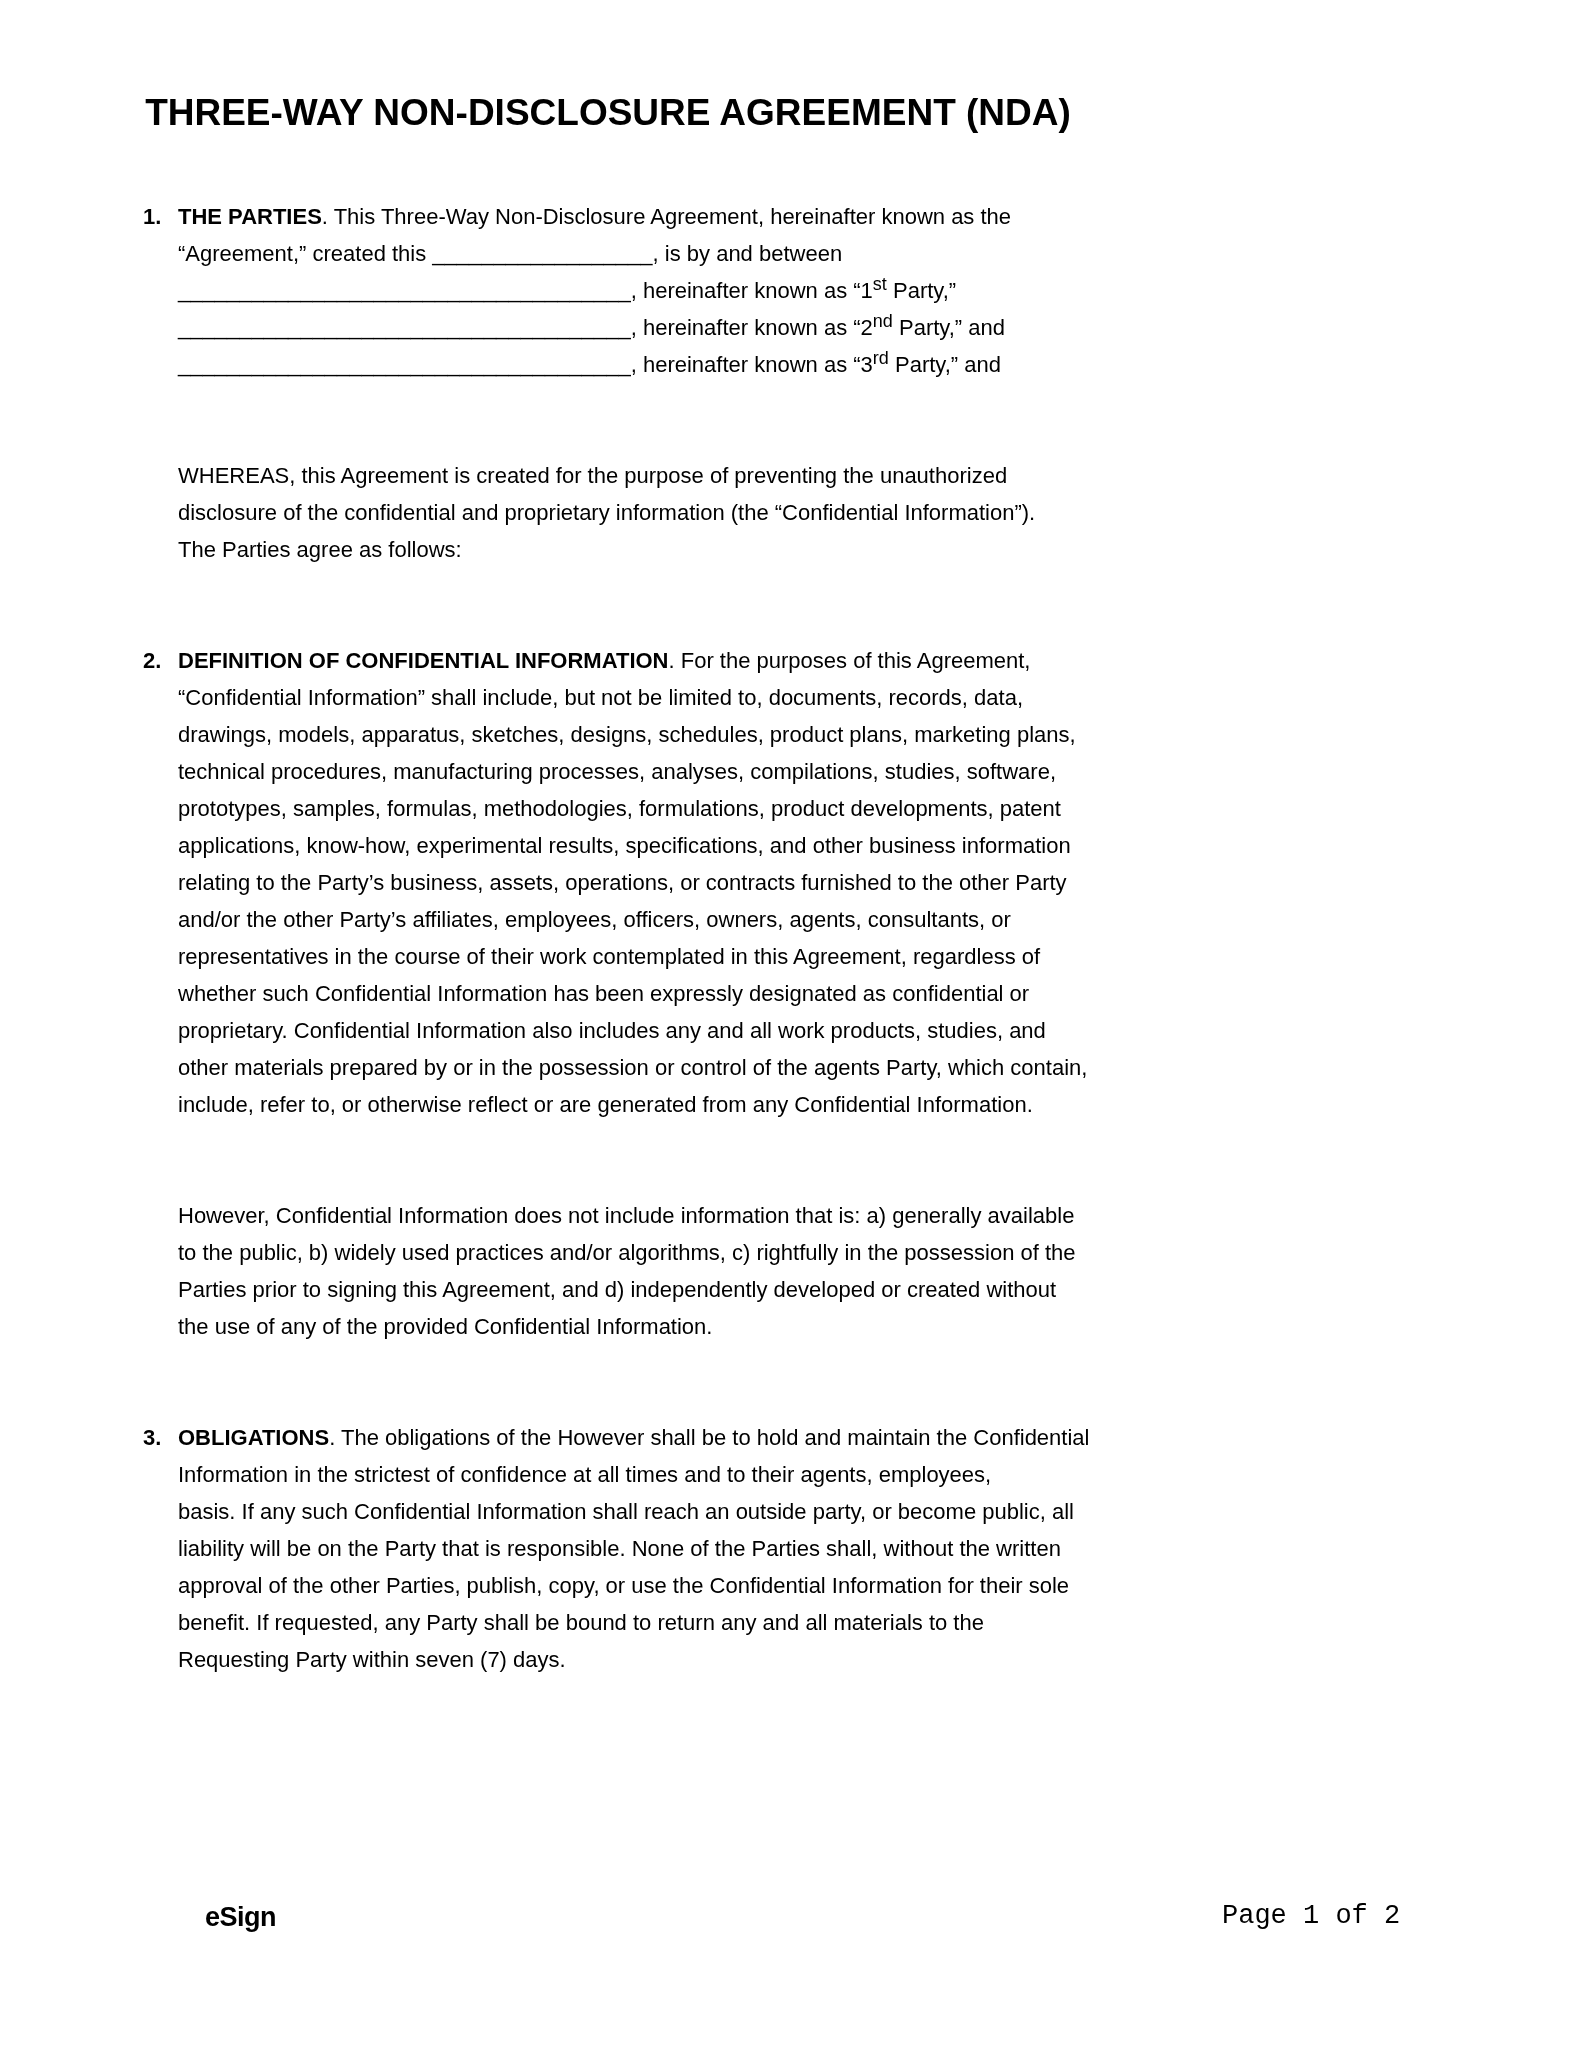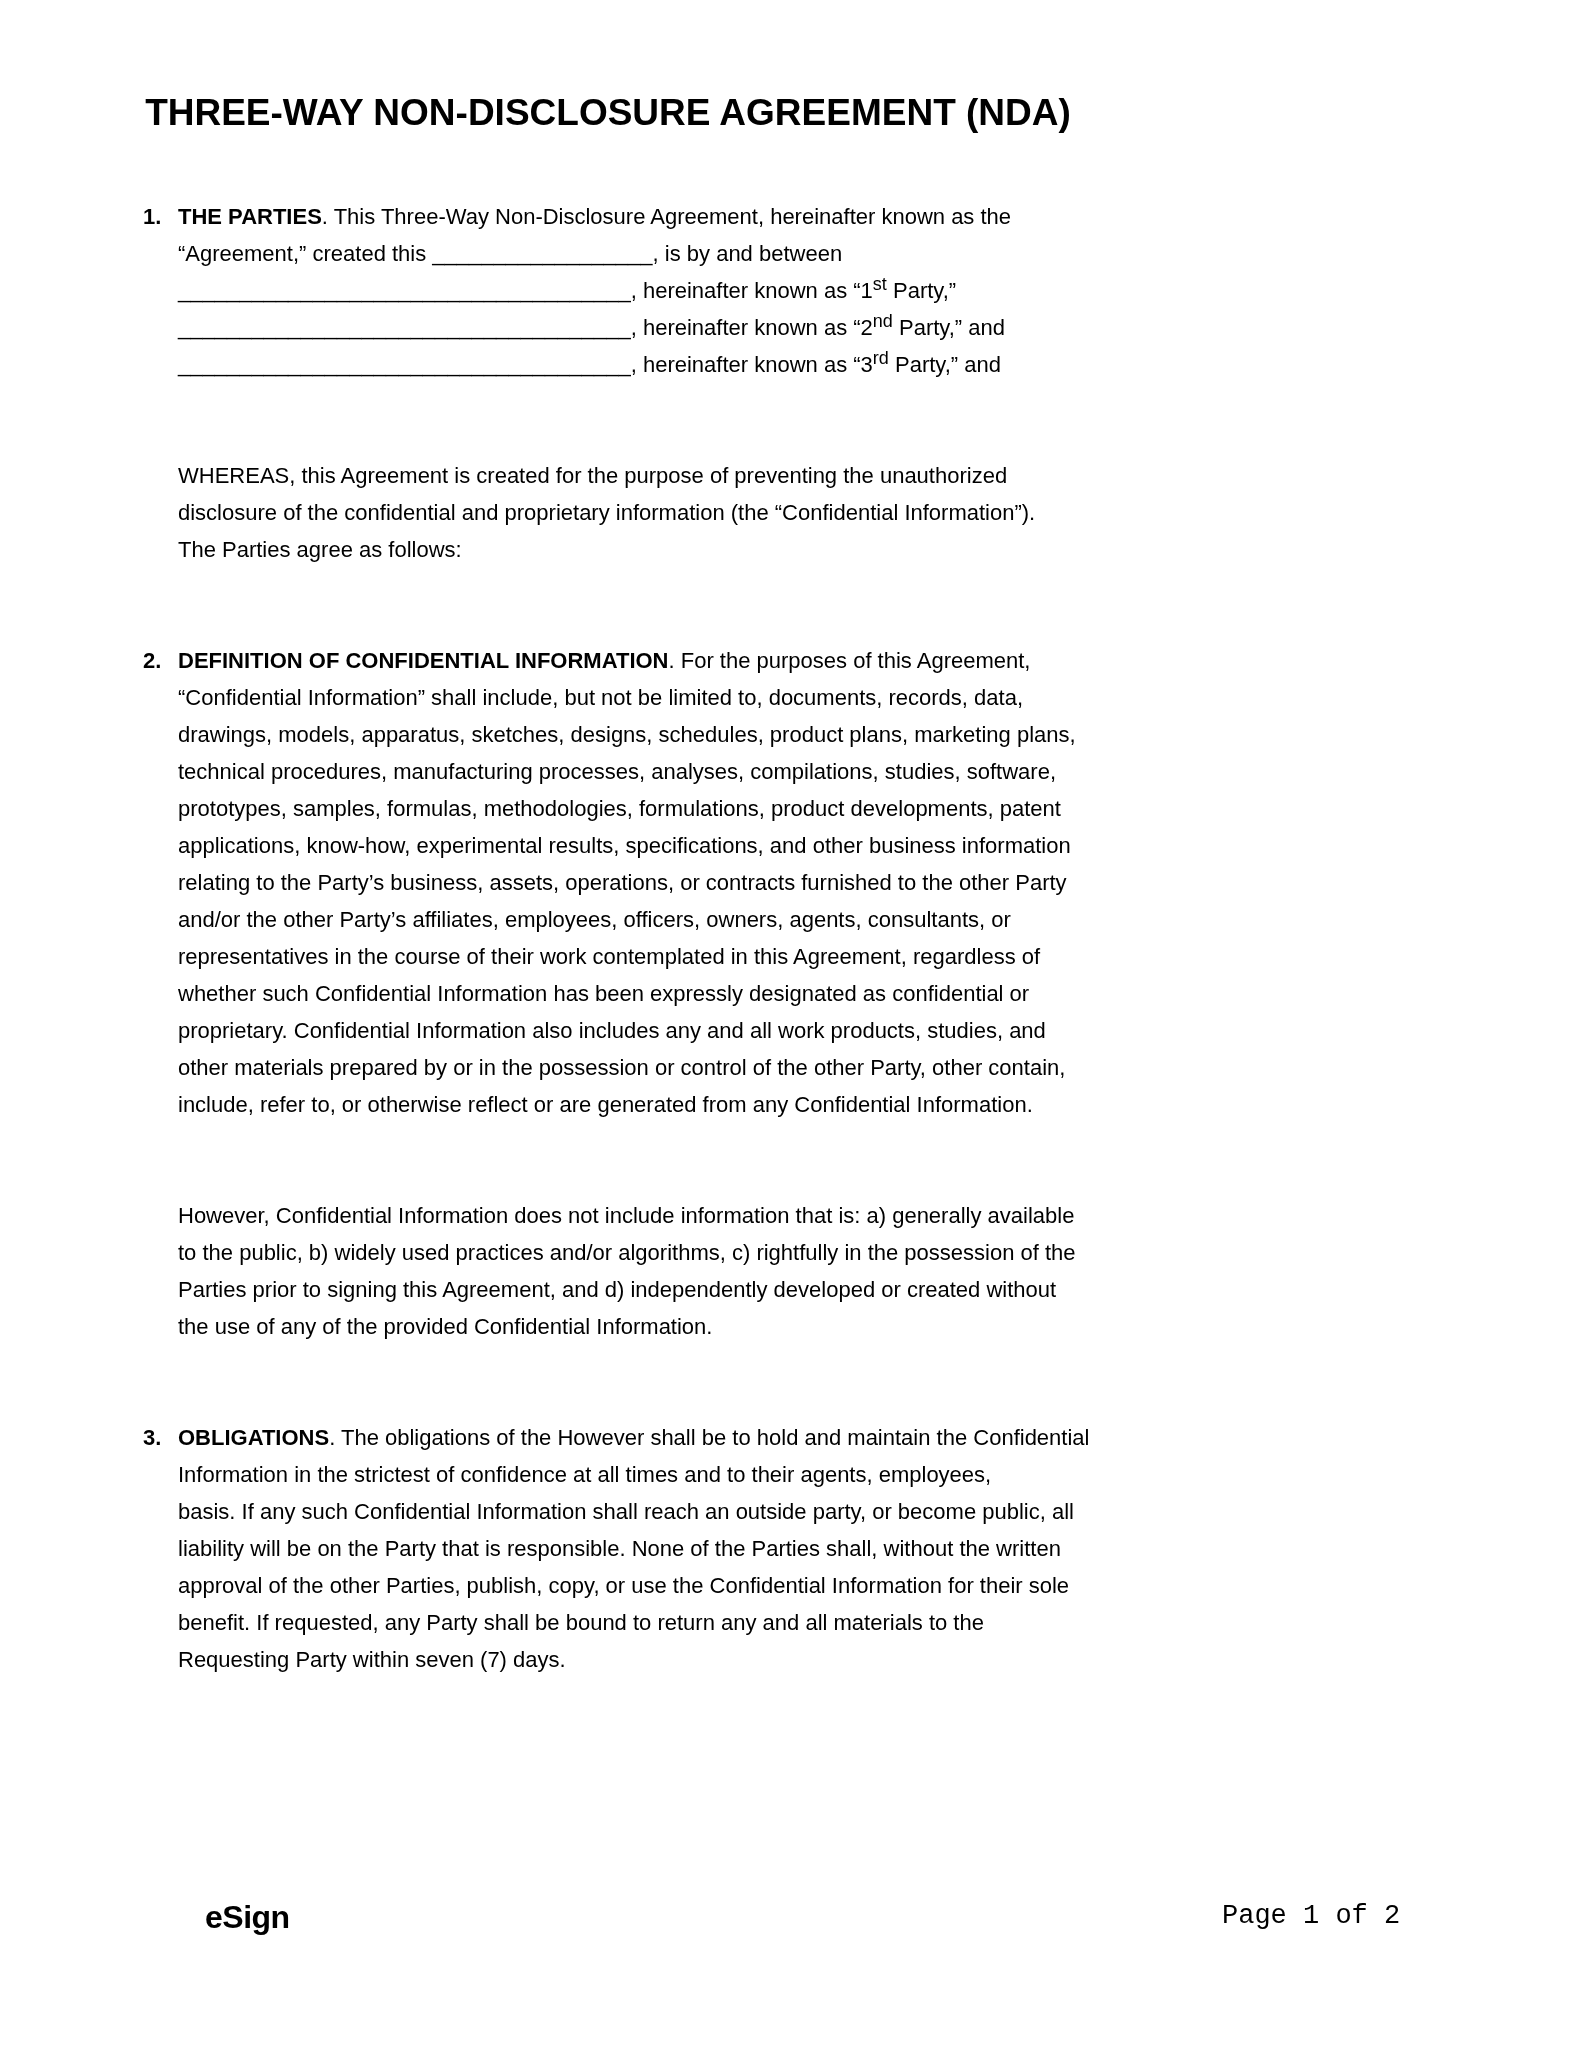--- a/index.html
+++ b/index.html
@@ -58,21 +58,21 @@
   }
   .sup {
     font-size: 18px;
     vertical-align: super;
     line-height: 0;
   }
   .footer-brand {
     position: absolute;
     left: 205px;
     top: 1896px;
-    font-size: 32px;
+    font-size: 27px;
     line-height: 42px;
     font-weight: bold;
     letter-spacing: -0.5px;
   }
   .footer-page {
     position: absolute;
     left: 1222px;
     top: 1899px;
     font-size: 27px;
     line-height: 34px;
@@ -110,21 +110,21 @@
           <div class="line"><span>“Confidential Information” shall include, but not be limited to, documents, records, data,</span></div>
           <div class="line"><span>drawings, models, apparatus, sketches, designs, schedules, product plans, marketing plans,</span></div>
           <div class="line"><span>technical procedures, manufacturing processes, analyses, compilations, studies, software,</span></div>
           <div class="line"><span>prototypes, samples, formulas, methodologies, formulations, product developments, patent</span></div>
           <div class="line"><span>applications, know-how, experimental results, specifications, and other business information</span></div>
           <div class="line"><span>relating to the Party’s business, assets, operations, or contracts furnished to the other Party</span></div>
           <div class="line"><span>and/or the other Party’s affiliates, employees, officers, owners, agents, consultants, or</span></div>
           <div class="line"><span>representatives in the course of their work contemplated in this Agreement, regardless of</span></div>
           <div class="line"><span>whether such Confidential Information has been expressly designated as confidential or</span></div>
           <div class="line"><span>proprietary. Confidential Information also includes any and all work products, studies, and</span></div>
-          <div class="line"><span>other materials prepared by or in the possession or control of the other Party, other contain,</span></div>
+          <div class="line"><span>other materials prepared by or in the possession or control of the agents Party, which contain,</span></div>
           <div class="line"><span>include, refer to, or otherwise reflect or are generated from any Confidential Information.</span></div>
         </div>
       </div>
       <div class="block">
         <div class="num"></div>
         <div class="lines">
           <div class="line"><span>However, Confidential Information does not include information that is: a) generally available</span></div>
           <div class="line"><span>to the public, b) widely used practices and/or algorithms, c) rightfully in the possession of the</span></div>
           <div class="line"><span>Parties prior to signing this Agreement, and d) independently developed or created without</span></div>
           <div class="line"><span>the use of any of the provided Confidential Information.</span></div>

